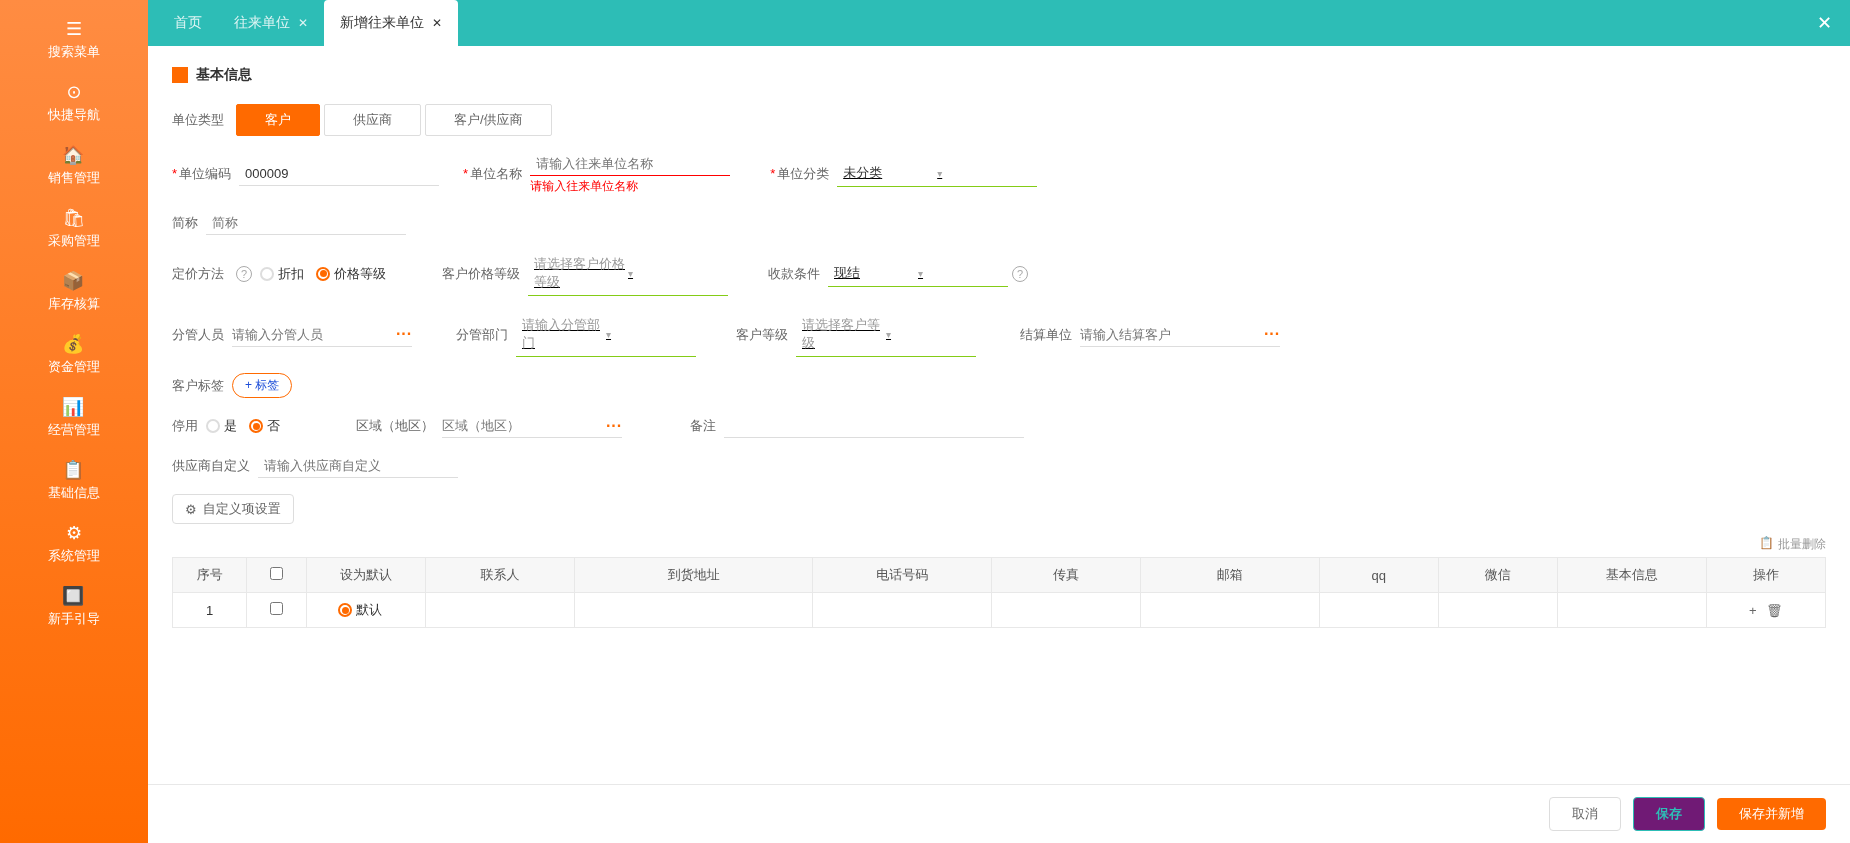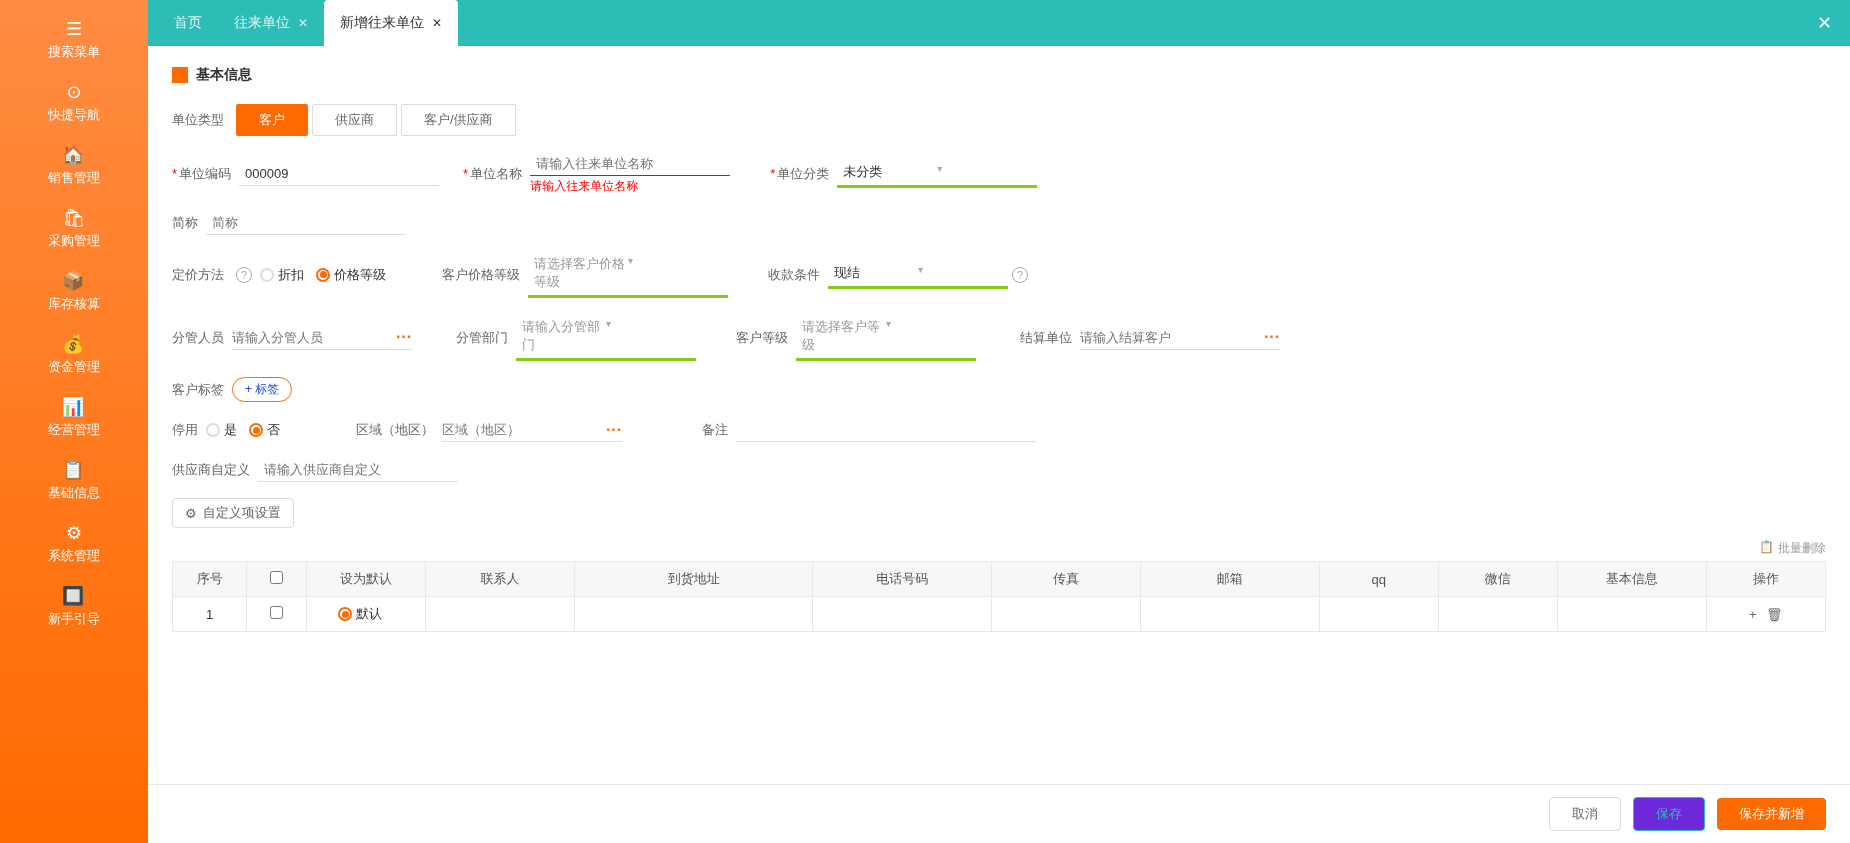--- a/index.html
+++ b/index.html
@@ -142,41 +142,42 @@
       display: flex;
       align-items: center;
       margin-bottom: 16px;
     }
     .unit-type-label {
       color: #666;
       font-size: 13px;
       margin-right: 12px;
     }
     .btn-unit {
-      padding: 6px 22px;
+      padding: 6px 28px;
       border: 1px solid #ddd;
       background: white;
       cursor: pointer;
       font-size: 13px;
       color: #666;
       border-radius: 2px;
       margin-right: 4px;
     }
     .btn-unit.active {
       background: #ff6a00;
       color: white;
       border-color: #ff6a00;
     }
     .select-wrapper {
       display: flex;
-      align-items: flex-start;
-      border-bottom: 3px solid #84cc16;
+      align-items: center;
+      border-bottom: 1px solid #84cc16;
       padding: 4px 6px;
       width: 160px;
       cursor: pointer;
+      text-decoration: underline;
     }
     .select-wrapper span { flex: 1; font-size: 13px; color: #999; }
     .select-wrapper .chevron { font-size: 10px; color: #aaa; }
 
     
     .radio-group { display: flex; align-items: center; }
     .radio-item { display: flex; align-items: center; margin-right: 12px; cursor: pointer; font-size: 13px; color: #333; }
     .radio-circle {
       width: 14px; height: 14px; border-radius: 50%; border: 2px solid #ddd;
       margin-right: 4px; display: flex; align-items: center; justify-content: center;
@@ -270,25 +271,26 @@
       border: 1px solid #ddd;
       background: white;
       color: #666;
       border-radius: 4px;
       cursor: pointer;
       font-size: 13px;
     }
     .btn-save {
       padding: 7px 22px;
       border: 1px solid #2dbdb6;
-      background: #6d28d9;
+      background: #701a75;
       color: #2dbdb6;
       border-radius: 4px;
       cursor: pointer;
       font-size: 13px;
+      font-weight: bold;
     }
     .btn-save-new {
       padding: 7px 22px;
       border: none;
       background: #ff6a00;
       color: white;
       border-radius: 4px;
       cursor: pointer;
       font-size: 13px;
     }
@@ -533,21 +535,21 @@
       </div>
 
       <div class="form-field" style="margin-left:40px;">
         <span class="form-label">区域（地区）</span>
         <div class="field-with-more" style="width:180px;">
           <input type="text" style="width: 145px; color: rgb(153, 153, 153);" placeholder="区域（地区）">
           <span class="more-btn">···</span>
         </div>
       </div>
 
-      <div class="form-field" style="margin-left:56px;">
+      <div class="form-field" style="margin-left:44px;">
         <span class="form-label">备注</span>
         <input class="form-input" type="text" style="width: 300px;">
       </div>
     </div>
 
     <div class="form-row">
       <div class="form-field">
         <span class="form-label">供应商自定义</span>
         <input class="form-input" type="text" style="width: 200px;" placeholder="请输入供应商自定义">
       </div>

